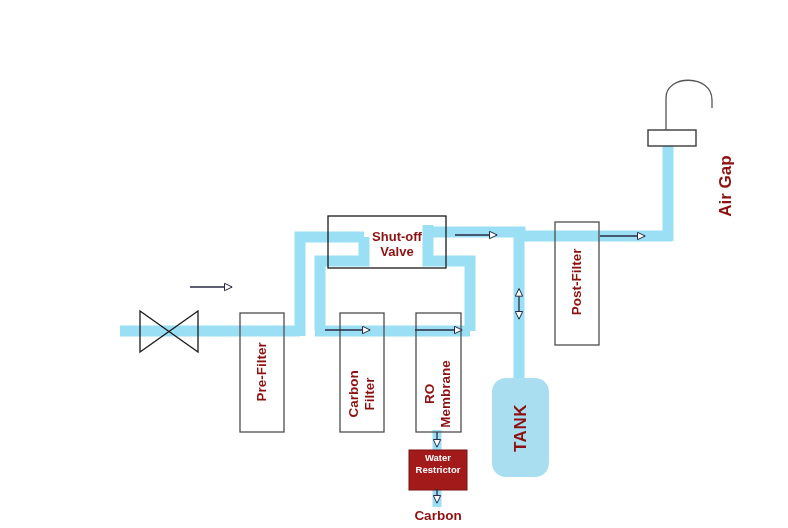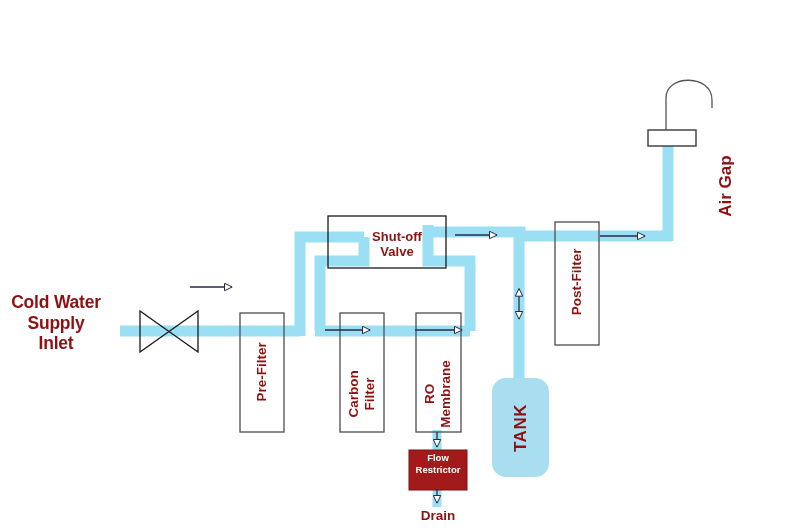--- a/index.html
+++ b/index.html
@@ -179,39 +179,36 @@
       <line x1="325" y1="330" x2="370" y2="330" marker-end="url(#openArrowR)"></line>
       <line x1="415" y1="330" x2="462" y2="330" marker-end="url(#openArrowR)"></line>
       <line x1="455" y1="235" x2="497" y2="235" marker-end="url(#openArrowR)"></line>
       <line x1="600" y1="236" x2="645" y2="236" marker-end="url(#openArrowR)"></line>
       <line x1="519" y1="289" x2="519" y2="319" marker-end="url(#openArrowD)" marker-start="url(#openArrowStart)"></line>
       <line x1="437" y1="432" x2="437" y2="447" marker-end="url(#openArrowD)"></line>
       <line x1="437" y1="489" x2="437" y2="503" marker-end="url(#openArrowD)"></line>
     </g>
   </svg>
 
-  <div class="lbl" id="label-cold-water">Cold Water
-Supply
-Inlet</div>
 
   <div class="lbl lbl-vert" id="label-prefilter">Pre-Filter</div>
 
   <div class="lbl lbl-vert" id="label-carbon">Carbon
 Filter</div>
 
   <div class="lbl lbl-vert" id="label-ro">RO
 Membrane</div>
 
   <div class="lbl" id="label-shutoff">Shut-off
 Valve</div>
 
   <div class="lbl lbl-vert" id="label-postfilter">Post-Filter</div>
 
   <div class="lbl lbl-vert" id="label-tank">TANK</div>
 
   <div class="lbl lbl-vert" id="label-airgap">Air Gap</div>
 
-  <div class="lbl lbl-white" id="label-flowrestrictor">Flow
+  <div class="lbl lbl-white" id="label-flowrestrictor">Water
 Restrictor</div>
 
-  <div class="lbl" id="label-drain">Drain</div>
+  <div class="lbl" id="label-drain">Carbon</div>
 
 </div>
 
 </body></html>

